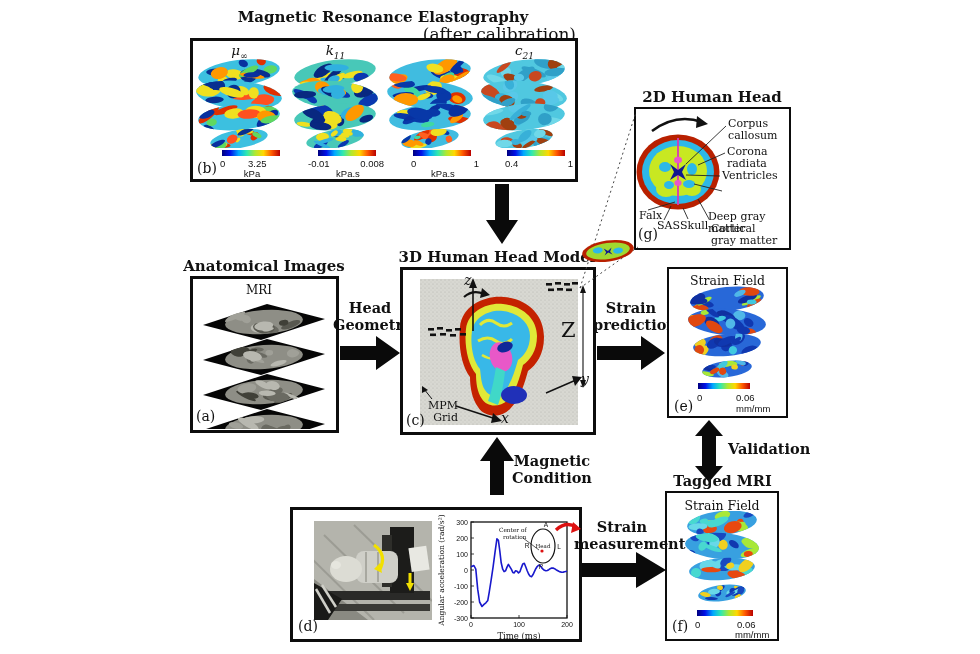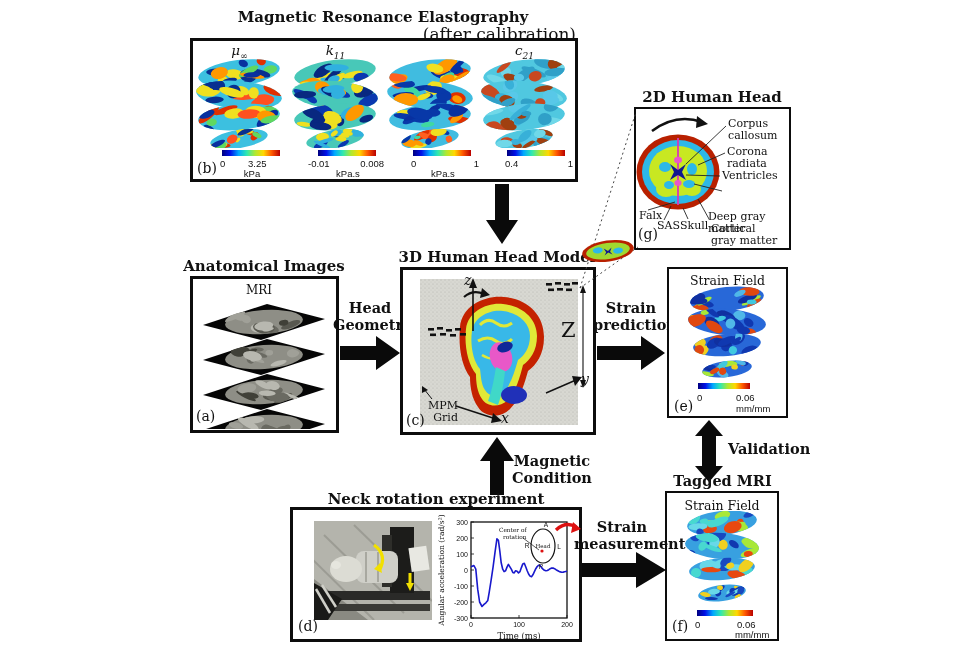--- a/index.html
+++ b/index.html
@@ -804,21 +804,20 @@
   <div class="abs cbnum" style="left:737px;top:619px;">0.06</div>
   <div class="abs cbnum" style="left:735px;top:629px;">mm/mm</div>
   <div class="abs tag" style="left:672px;top:618px;">(f)</div>
 
   <svg class="abs" style="left:480px;top:437px;" width="34" height="58">
     <polygon points="17,0 34,24 24,24 24,58 10,58 10,24 0,24" fill="#0a0a0a"></polygon>
   </svg>
   <div class="abs alabel" style="left:510px;top:452px;width:84px;">Magnetic
 Condition</div>
 
-  <div class="abs btitle" style="left:312px;top:491px;width:248px;">Neck rotation experiment</div>
   <div class="box" style="left:290px;top:507px;width:292px;height:135px;"></div>
 
   <svg class="abs" style="left:314px;top:521px;" width="118" height="99">
     <rect width="118" height="99" fill="#b4b4ac"></rect>
     <g stroke="#9c9c94" stroke-width="2">
       <line x1="-10" y1="30" x2="60" y2="99"></line>
         <line x1="10" y1="14" x2="90" y2="92"></line>
         <line x1="40" y1="4" x2="118" y2="80"></line>
     </g>
     <polygon points="0,58 54,99 0,99" fill="#8a8a82"></polygon>

